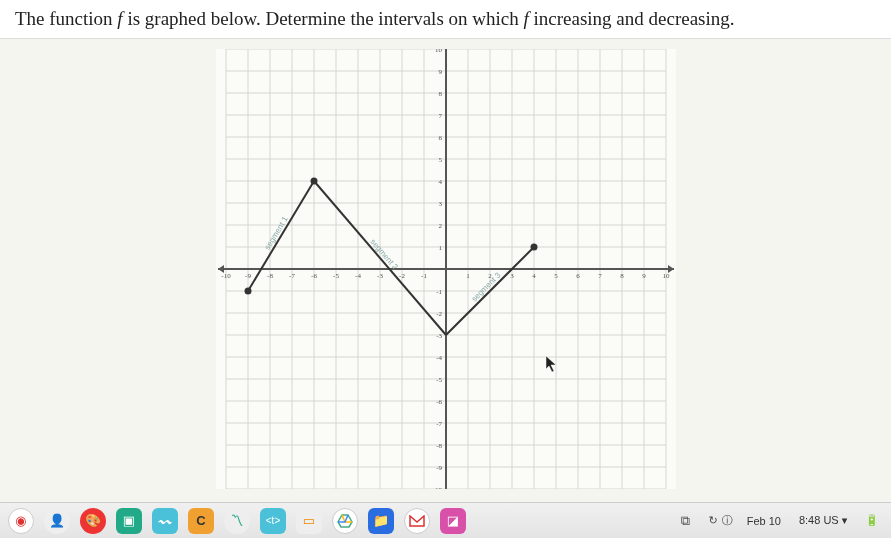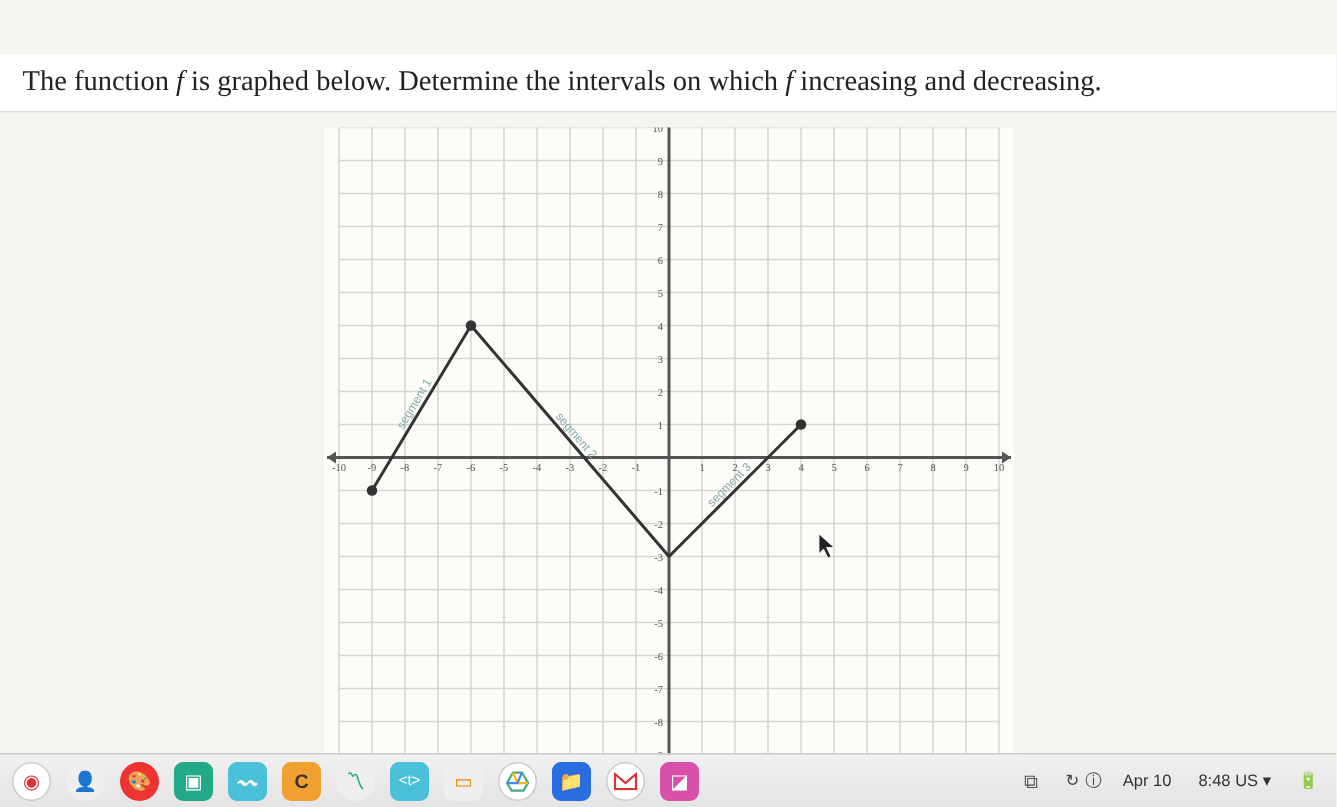--- a/index.html
+++ b/index.html
@@ -10,21 +10,20 @@
       height: 538px;
       overflow: hidden;
       position: relative;
     }
     .question {
       padding: 8px 15px;
       font-size: 19px;
       color: #222;
       background: #fff;
       border-bottom: 1px solid #ddd;
-      margin-top: 36px;
     }
     .question .fn { font-style: italic; font-family: 'Times New Roman', serif; }
     .chart-container {
       display: flex;
       justify-content: center;
       padding-top: 10px;
     }
     .chart {
       width: 460px;
       height: 440px;
@@ -221,20 +220,20 @@
         <path d="M1 1 L8 7 L15 1 L15 11 L1 11 Z" fill="#fff" stroke="#d33" stroke-width="1.5"></path>
       </svg>
   </div>
   <div class="tb-icon" style="background:#d850a8;border-radius:6px">◪</div>
   <div class="tb-spacer"></div>
   <div class="tb-icon" style="background:none;color:#555;border-radius:4px">⧉</div>
   <div class="tb-status">
     <span>↻</span>
     <span>ⓘ</span>
   </div>
-  <div class="tb-text">Apr 10</div>
+  <div class="tb-text">Feb 10</div>
   <div class="tb-text">
     <span>8:48</span>
     <span>US</span>
     <span>▾</span>
   </div>
   <div class="tb-text">🔋</div>
 </div>
 
 </body></html>

